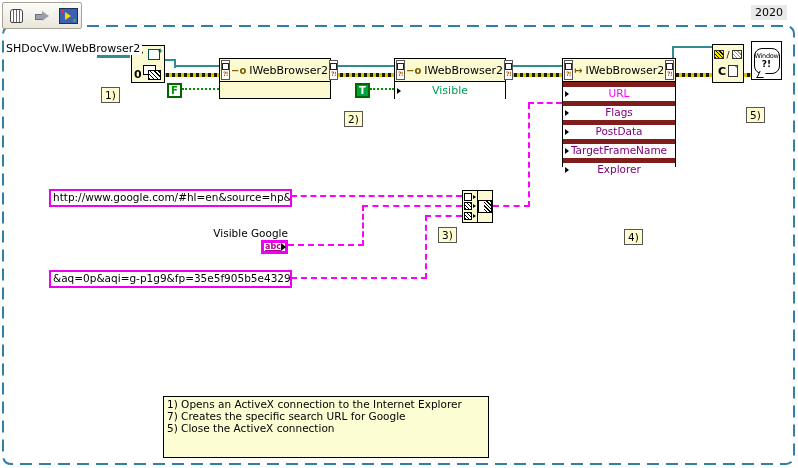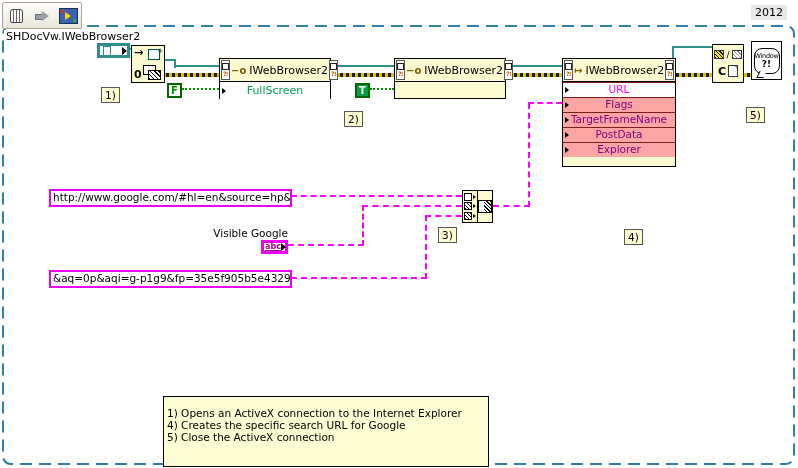--- a/index.html
+++ b/index.html
@@ -19,21 +19,21 @@
   #arrow-ico .head{position:absolute;right:0;top:0;width:0;height:0;border-top:5px solid transparent;
             border-bottom:5px solid transparent;border-left:7px solid #9AA0A8;}
   #lv-ico{position:relative;width:17px;height:14px;background:#3A62B0;border:1px solid #1E3050;}
   #lv-ico .tri{position:absolute;left:5px;top:3px;width:0;height:0;border-top:4px solid transparent;
             border-bottom:4px solid transparent;border-left:6px solid #FFD400;}
   #lv-ico .sq1{position:absolute;left:1px;top:1px;width:3px;height:3px;background:#D83A2E;}
   #lv-ico .sq2{position:absolute;right:1px;bottom:1px;width:3px;height:3px;background:#3AA64C;}
   
   #year-label{position:absolute;left:751px;top:5px;padding:1px 4px;background:#E9E9E9;
               font-size:11px;z-index:4;}
-  #context-label{position:absolute;left:4px;top:30px;font-size:11px;background:#fff;
+  #context-label{position:absolute;left:4px;top:42px;font-size:11px;background:#fff;
                  padding:0 2px;z-index:3;white-space:nowrap;}
   .steplbl{position:absolute;z-index:3;border:1px solid #555;background:#FFFCCF;
            font-size:10.5px;height:14px;line-height:14px;padding:0 3px;}
   
   .wire{position:absolute;z-index:1;}
   .teal-h{height:2px;background:#2E8E8E;}
   .teal-v{width:2px;background:#2E8E8E;}
   .err-h{height:4px;background:repeating-linear-gradient(90deg,#D8C400 0 3px,#1C1C00 3px 6px);}
   .grn-h{height:0;border-top:2px dotted #009000;}
   .pnk-h{height:0;border-top:2px dashed #FF00FF;}
@@ -45,24 +45,24 @@
               display:flex;flex-direction:column;align-items:center;justify-content:center;gap:1px;}
   .corner-ico .pg{width:5px;height:5px;border:1px solid #222;background:#fff;}
   .corner-ico .eq{color:#C06000;font-weight:bold;font-size:6px;line-height:6px;letter-spacing:-0.5px;}
   .pn-title{flex:1;display:flex;align-items:center;justify-content:center;font-size:11px;white-space:nowrap;gap:3px;}
   .pn-title .glyph{font-size:10px;font-weight:bold;color:#7A5A00;}
   .prow{position:relative;height:17px;line-height:17px;background:#fff;text-align:center;
         font-size:11px;color:#00A050;}
   .prow::before,.irow.arrowed::before{content:"";position:absolute;left:2px;top:50%;margin-top:-3px;
         border-top:3px solid transparent;border-bottom:3px solid transparent;border-left:4px solid #000;}
   .irow{position:relative;height:14px;line-height:13px;font-size:10.5px;text-align:center;
-        background:#fff;border-top:1px solid #7f1d1d;}
+        background:#fff;border-top:5px solid #7f1d1d;}
   .irow.first{height:15px;line-height:15px;border-top:none;color:#000;}
   .irow.url{color:#FF00FF;}
-  .irow.gray{background:#fca5a5;color:#800080;}
+  .irow.gray{background:#ffffff;color:#800080;}
   
   #refnum-const{position:absolute;left:97px;top:43px;width:33px;height:15px;z-index:2;box-sizing:border-box;
                 border:3px solid #2E8E8E;background:#fff;display:flex;align-items:center;}
   #refnum-const .pgt{width:6px;height:8px;border:1px solid #2E8E8E;margin-left:3px;background:#fff;}
   .outtri{margin-left:auto;width:0;height:0;border-top:4px solid transparent;
           border-bottom:4px solid transparent;border-left:5px solid #000;}
   .boolc{position:absolute;width:15px;height:15px;z-index:2;box-sizing:border-box;border:2px solid #006600;
          font-weight:bold;font-size:10px;text-align:center;line-height:11px;}
   #const-f{left:167px;top:83px;background:#fff;color:#009000;}
   #const-t{left:355px;top:83px;background:#00A23C;color:#fff;}
@@ -102,22 +102,22 @@
   .pgdoc{width:8px;height:10px;border:1px solid #333;background:linear-gradient(225deg,#999 0 2px,#fff 2px);}
   #error-handler{left:751px;top:41px;width:31px;height:39px;background:#fff;display:flex;
              align-items:center;justify-content:center;}
   #error-handler .bubble{position:relative;width:24px;height:24px;border:1.5px solid #000;border-radius:8px;
              display:flex;flex-direction:column;align-items:center;justify-content:center;background:#fff;}
   #error-handler .e1{font-size:6.5px;line-height:7px;letter-spacing:-0.3px;}
   #error-handler .e2{font-size:9px;line-height:9px;font-weight:bold;}
   #error-handler .tail{position:absolute;left:3px;bottom:-5px;width:6px;height:6px;background:#fff;
              border-left:1.5px solid #000;border-bottom:1.5px solid #000;transform:skewX(-25deg);}
   
-  #comment-box{position:absolute;left:163px;top:396px;width:326px;height:71px;z-index:2;box-sizing:border-box;
-               background:#FDFDD4;border:1px solid #000;font-size:10.5px;line-height:12px;padding:10px 3px;}
+  #comment-box{position:absolute;left:163px;top:396px;width:326px;height:62px;z-index:2;box-sizing:border-box;
+               background:#FDFDD4;border:1px solid #000;font-size:10.5px;line-height:12px;padding:1px 3px;}
 </style>
 </head>
 <body>
 
 <div id="stage">
 
   <svg id="diagram-border" width="798" height="468">
     <rect x="3" y="26" width="791" height="438" rx="8" fill="none" stroke="#2F7FA6" stroke-width="2" stroke-dasharray="12 7"></rect>
   </svg>
 
@@ -133,21 +133,21 @@
       </div>
     <div class="tb-cell">
         <div id="lv-ico">
           <div class="sq1"></div>
           <div class="tri"></div>
           <div class="sq2"></div>
         </div>
       </div>
   </div>
 
-  <div id="year-label">2012</div>
+  <div id="year-label">2020</div>
   <div id="context-label">SHDocVw.IWebBrowser2</div>
 
   <div class="wire teal-h" style="left:127px;top:48px;width:5px;"></div>
   <div class="wire teal-h" style="left:163px;top:59px;width:13px;"></div>
   <div class="wire teal-v" style="left:174px;top:59px;height:9px;"></div>
   <div class="wire teal-h" style="left:174px;top:65px;width:502px;"></div>
   <div class="wire teal-v" style="left:672px;top:46px;height:14px;"></div>
   <div class="wire teal-h" style="left:672px;top:46px;width:40px;"></div>
   <div class="wire err-h" style="left:163px;top:73px;width:549px;"></div>
   <div class="wire err-h" style="left:744px;top:73px;width:8px;"></div>
@@ -186,59 +186,59 @@
         </div>
       <div class="pn-title">
           <span class="glyph">−o</span>
           <span>IWebBrowser2</span>
         </div>
       <div class="corner-ico">
           <div class="pg"></div>
           <div class="eq">?!</div>
         </div>
     </div>
-    <div class="prow">FullScreen</div>
   </div>
 
   <div class="node" style="left:394px;top:58px;width:112px;height:41px;">
     <div class="pn-header">
       <div class="corner-ico">
           <div class="pg"></div>
           <div class="eq">?!</div>
         </div>
       <div class="pn-title">
           <span class="glyph">−o</span>
           <span>IWebBrowser2</span>
         </div>
       <div class="corner-ico">
           <div class="pg"></div>
           <div class="eq">?!</div>
         </div>
     </div>
+    <div class="prow">Visible</div>
   </div>
 
   <div class="node" style="left:562px;top:58px;width:114px;height:109px;">
     <div class="pn-header">
       <div class="corner-ico">
           <div class="pg"></div>
           <div class="eq">?!</div>
         </div>
       <div class="pn-title">
           <span class="glyph">↦</span>
           <span>IWebBrowser2</span>
         </div>
       <div class="corner-ico">
           <div class="pg"></div>
           <div class="eq">?!</div>
         </div>
     </div>
     <div class="irow url arrowed">URL</div>
     <div class="irow gray arrowed">Flags</div>
+    <div class="irow gray arrowed">PostData</div>
     <div class="irow gray arrowed">TargetFrameName</div>
-    <div class="irow gray arrowed">PostData</div>
     <div class="irow gray arrowed">Explorer</div>
   </div>
 
   <div class="boolc" id="const-f">F</div>
   <div class="boolc" id="const-t">T</div>
 
   <div class="strconst" style="left:49px;top:189px;width:243px;height:18px;">http://www.google.com/#hl=en&amp;source=hp&amp;q=</div>
   <div id="search-label">Visible Google</div>
   <div id="search-control">
     <span class="abc">abc</span>
@@ -287,17 +287,17 @@
   </div>
 
   <div class="steplbl" style="left:101px;top:87px;">1)</div>
   <div class="steplbl" style="left:344px;top:111px;">2)</div>
   <div class="steplbl" style="left:438px;top:227px;">3)</div>
   <div class="steplbl" style="left:624px;top:229px;">4)</div>
   <div class="steplbl" style="left:746px;top:107px;">5)</div>
 
   <div id="comment-box">
     <div>1) Opens an ActiveX connection to the Internet Explorer</div>
-    <div>4) Creates the specific search URL for Google</div>
+    <div>7) Creates the specific search URL for Google</div>
     <div>5) Close the ActiveX connection</div>
   </div>
 
 </div>
 
 </body></html>

